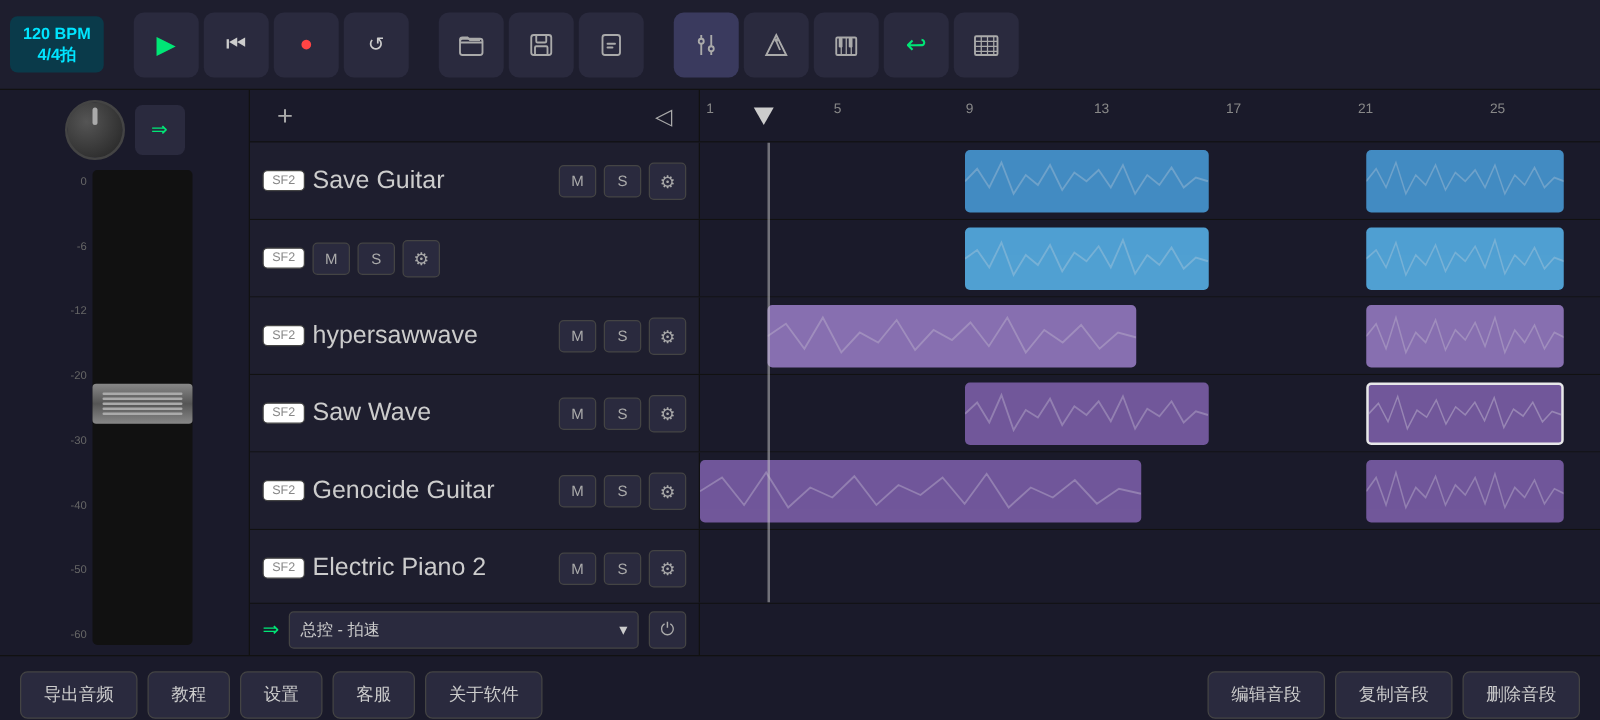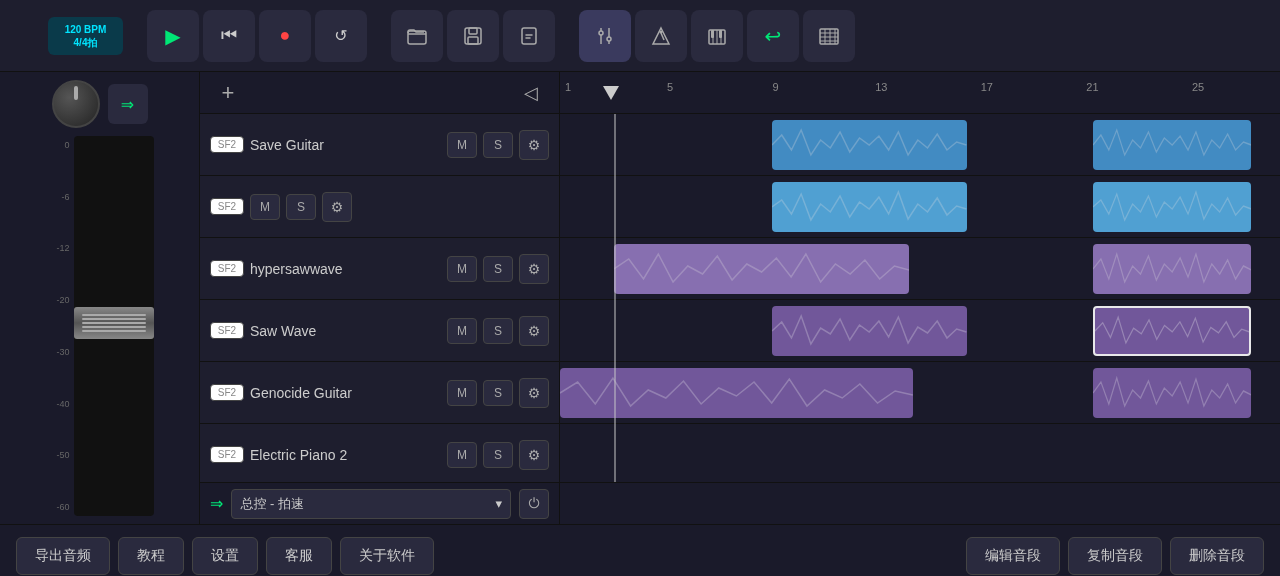--- a/index.html
+++ b/index.html
@@ -18,28 +18,27 @@
       background: #1e1e2e;
       display: flex;
       align-items: center;
       gap: 4px;
       padding: 0 8px;
       border-bottom: 1px solid #111;
     }
     .bpm-display {
       background: #0a3a4a;
       color: #00e5ff;
-      font-size: 10px;
+      font-size: 13px;
       font-weight: bold;
       padding: 6px 10px;
       border-radius: 6px;
       text-align: center;
       line-height: 1.3;
       min-width: 75px;
-      margin-left: 40px;
     }
     .toolbar-btn {
       width: 52px;
       height: 52px;
       background: #2a2a3e;
       border: none;
       border-radius: 8px;
       color: #ccc;
       font-size: 18px;
       cursor: pointer;
@@ -248,21 +247,21 @@
       border: 1px solid #444;
       border-radius: 4px;
       padding: 2px 5px;
       font-size: 10px;
       color: #888;
       min-width: 34px;
       text-align: center;
     }
     .track-name {
       flex: 1;
-      font-size: 14px;
+      font-size: 20px;
       color: #ccc;
       white-space: nowrap;
       overflow: hidden;
       text-overflow: ellipsis;
     }
     .track-btn {
       width: 30px;
       height: 26px;
       background: #2a2a3e;
       border: 1px solid #444;

